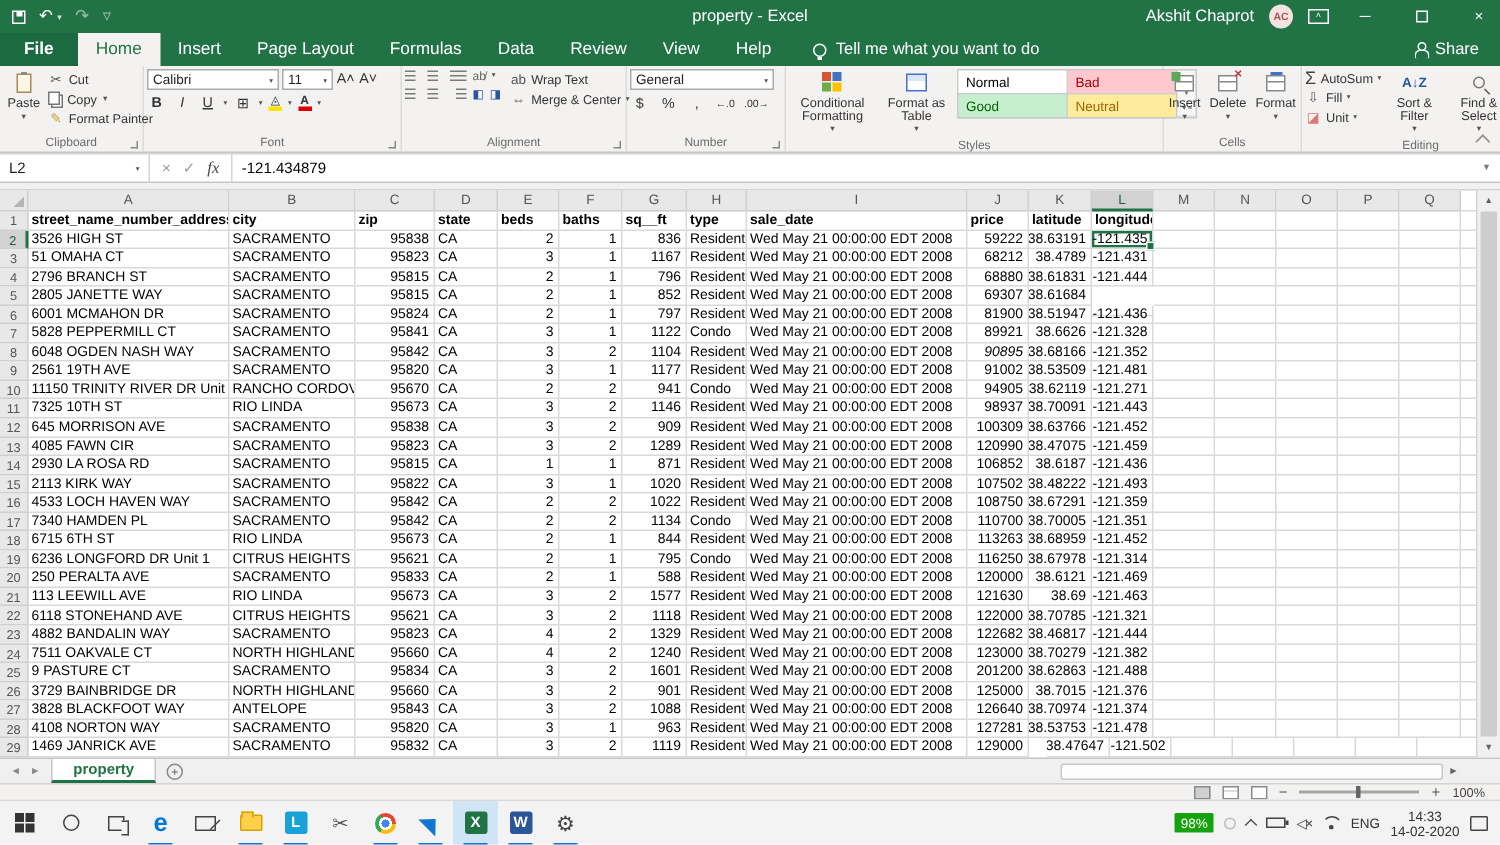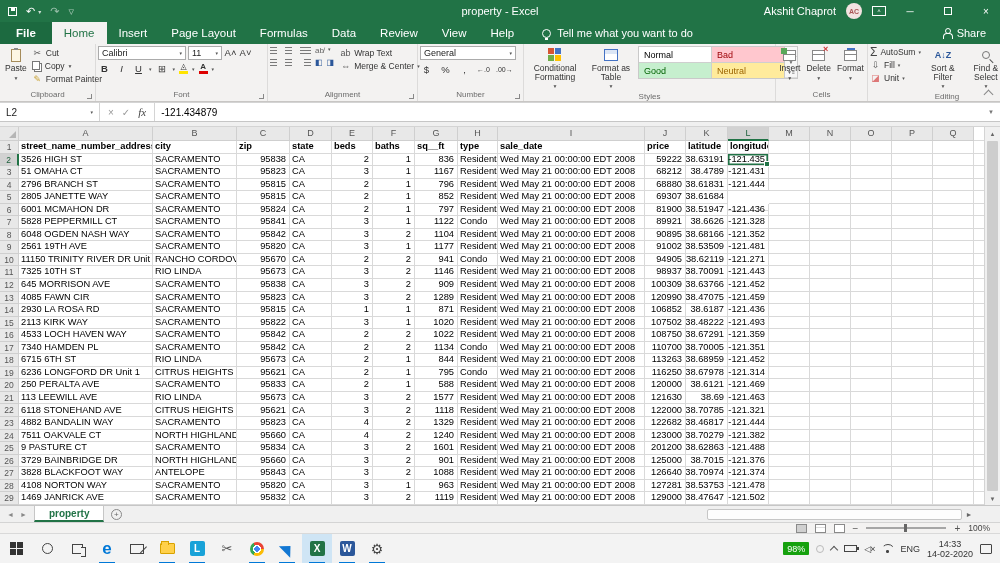--- a/index.html
+++ b/index.html
@@ -652,21 +652,21 @@
           <div class="gut">8</div>
           <div class="cell" style="width: 134px;">6048 OGDEN NASH WAY</div>
           <div class="cell" style="width: 84px;">SACRAMENTO</div>
           <div class="cell num" style="width: 53px;">95842</div>
           <div class="cell" style="width: 42px;">CA</div>
           <div class="cell num" style="width: 41px;">3</div>
           <div class="cell num" style="width: 42px;">2</div>
           <div class="cell num" style="width: 43px;">1104</div>
           <div class="cell" style="width: 40px;">Residentia</div>
           <div class="cell" style="width: 147px;">Wed May 21 00:00:00 EDT 2008</div>
-          <div class="cell num" style="width: 41px;">90895</div>
+          <div class="cell num" style="width: 41px; font-style: italic;">90895</div>
           <div class="cell num" style="width: 42px;">38.68166</div>
           <div class="cell num" style="width: 41px;">-121.352</div>
           <div class="cell" style="width: 41px;"></div>
           <div class="cell" style="width: 41px;"></div>
           <div class="cell" style="width: 41px;"></div>
           <div class="cell" style="width: 41px;"></div>
           <div class="cell" style="width: 41px;"></div>
           <div class="fill"></div>
         </div>
         <div class="grow">
@@ -1094,21 +1094,21 @@
           <div class="cell" style="width: 134px;">1469 JANRICK AVE</div>
           <div class="cell" style="width: 84px;">SACRAMENTO</div>
           <div class="cell num" style="width: 53px;">95832</div>
           <div class="cell" style="width: 42px;">CA</div>
           <div class="cell num" style="width: 41px;">3</div>
           <div class="cell num" style="width: 42px;">2</div>
           <div class="cell num" style="width: 43px;">1119</div>
           <div class="cell" style="width: 40px;">Residentia</div>
           <div class="cell" style="width: 147px;">Wed May 21 00:00:00 EDT 2008</div>
           <div class="cell num" style="width: 41px;">129000</div>
-          <div class="cell num" style="width: 42px;">38.47647</div>
+          <div class="cell num" style="width: 42px; margin-left: 12px;">38.47647</div>
           <div class="cell num" style="width: 41px;">-121.502</div>
           <div class="cell" style="width: 41px;"></div>
           <div class="cell" style="width: 41px;"></div>
           <div class="cell" style="width: 41px;"></div>
           <div class="cell" style="width: 41px;"></div>
           <div class="cell" style="width: 41px;"></div>
           <div class="fill"></div>
         </div>
       </div>
     <div class="vscroll">

